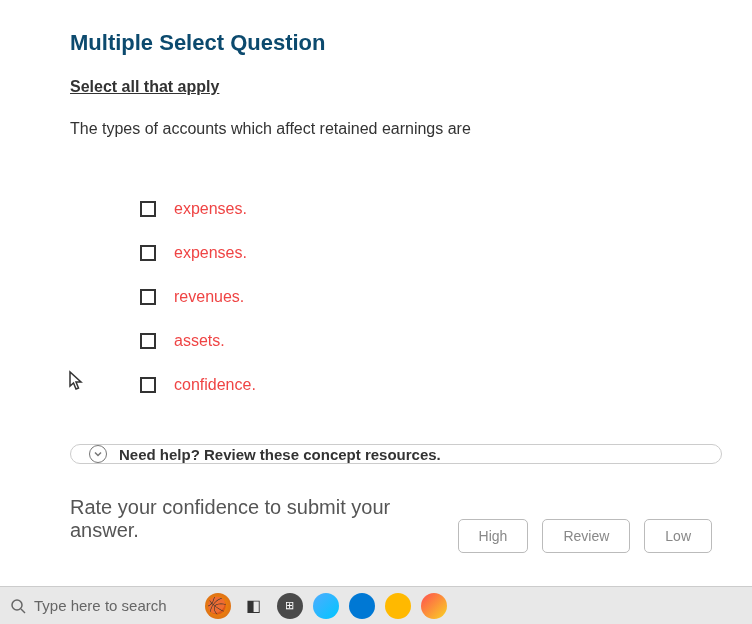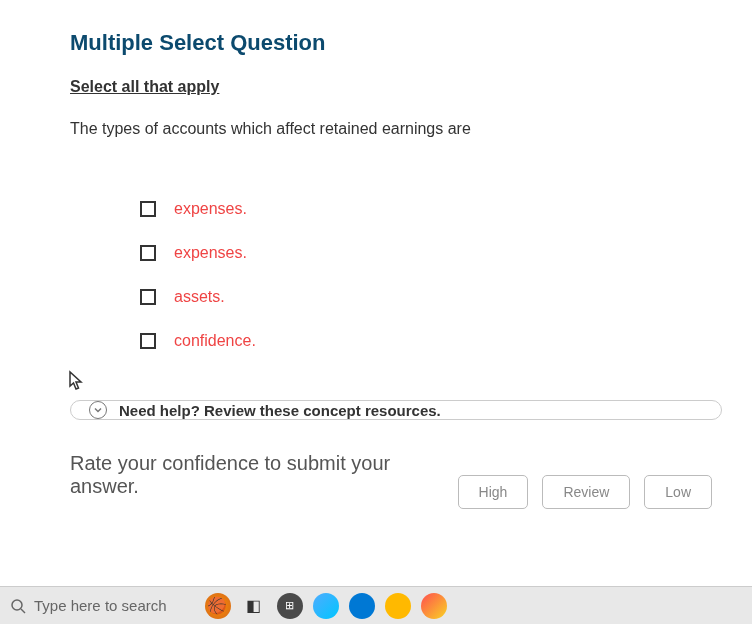--- a/index.html
+++ b/index.html
@@ -162,20 +162,24 @@
     <div class="option-row">
       <div class="checkbox"></div>
       <span class="option-label">expenses.</span>
     </div>
     <div class="option-row">
       <div class="checkbox"></div>
       <span class="option-label">expenses.</span>
     </div>
     <div class="option-row">
       <div class="checkbox"></div>
+      <span class="option-label">revenues.</span>
+    </div>
+    <div class="option-row">
+      <div class="checkbox"></div>
       <span class="option-label">assets.</span>
     </div>
     <div class="option-row">
       <div class="checkbox"></div>
       <span class="option-label">confidence.</span>
     </div>
   </div>
 
   <svg class="cursor-icon" width="18" height="22" viewBox="0 0 18 22">
     <path d="M2 2 L2 16 L5.5 13 L8 19 L10.5 18 L8 12 L13 12 Z" fill="none" stroke="#333" stroke-width="1.5"></path>

